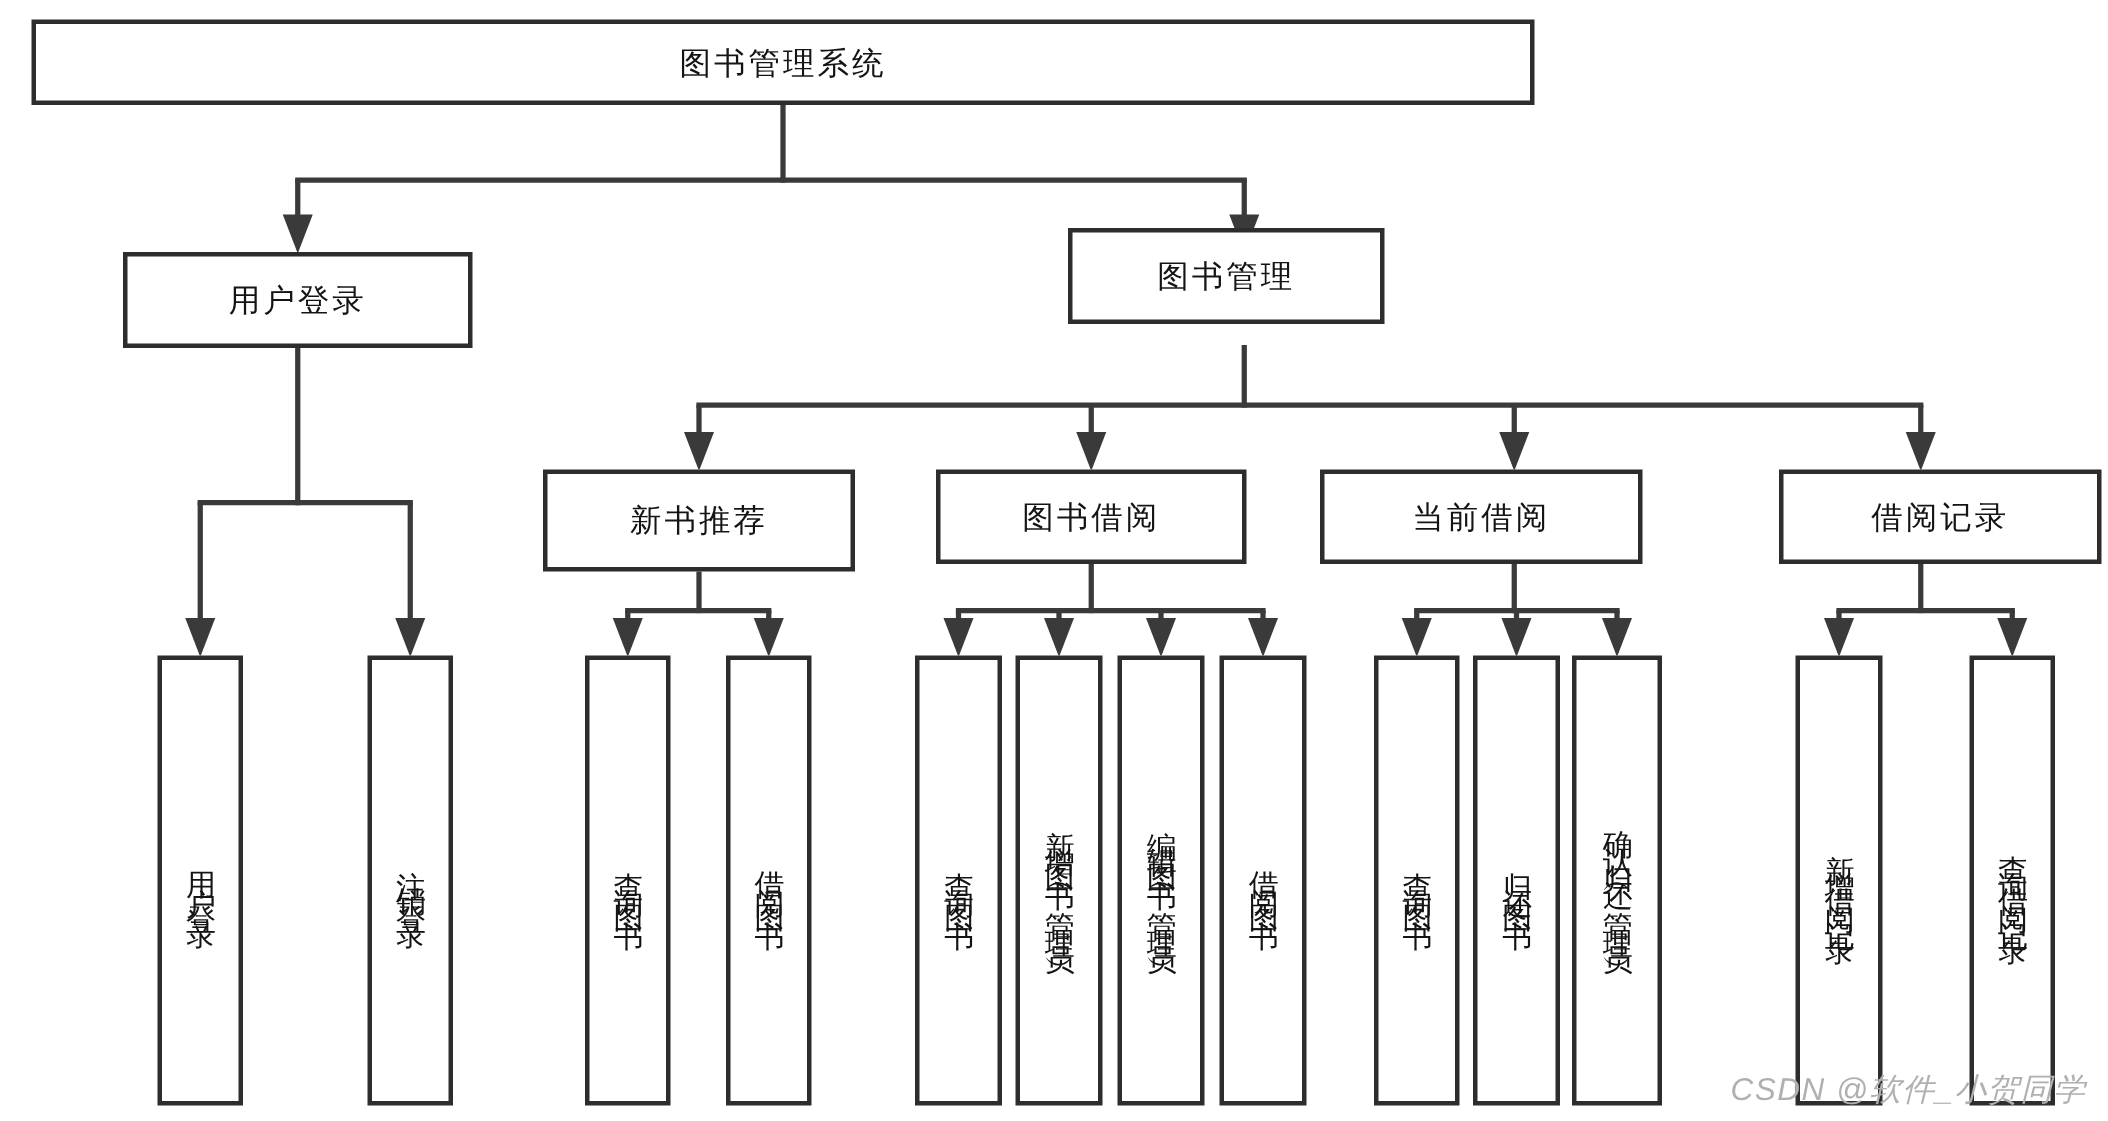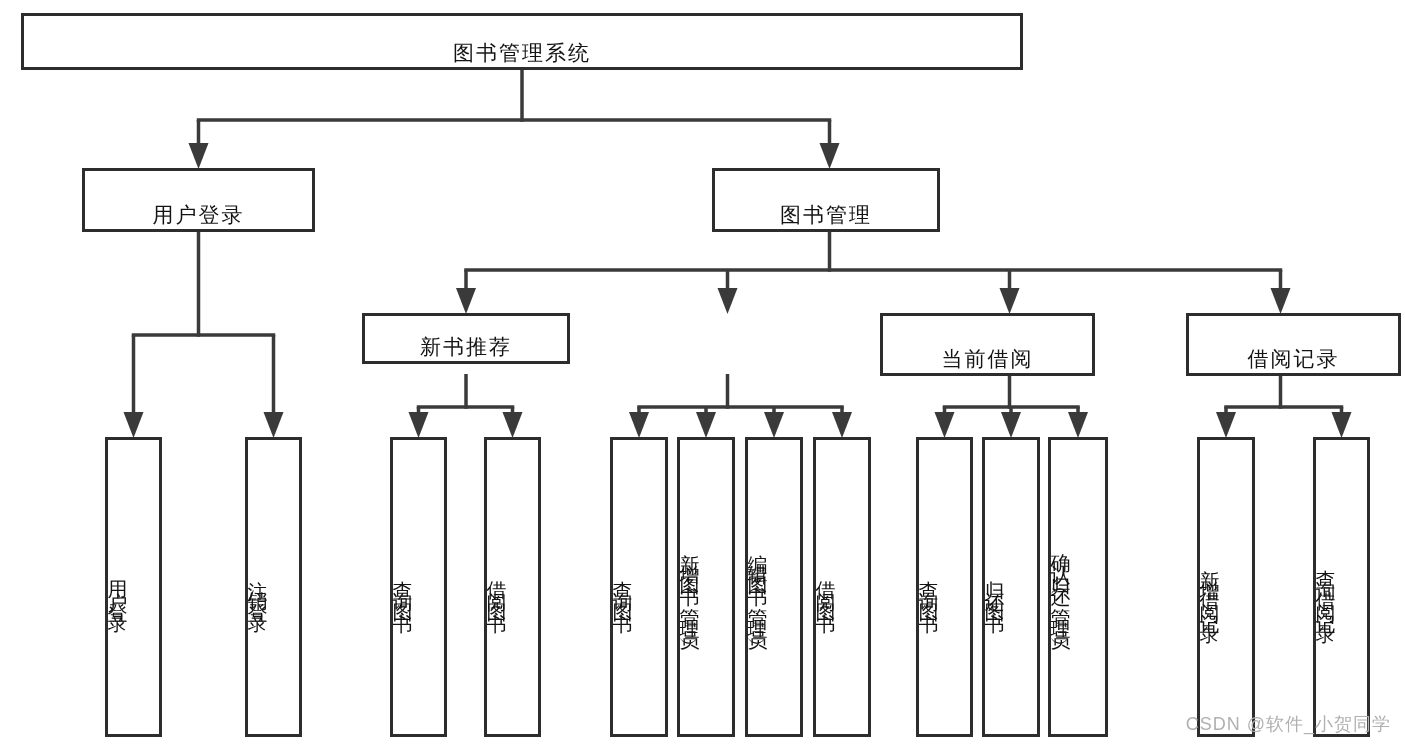--- a/index.html
+++ b/index.html
@@ -21,46 +21,47 @@
     left: 0;
     top: 0;
     z-index: 1;
   }
   .box {
     position: absolute;
     box-sizing: border-box;
     border: 3px solid #2d2d2d;
     background: #ffffff;
     display: flex;
-    align-items: flex-end;
+    align-items: center;
     justify-content: center;
     z-index: 2;
   }
   .hbox {
     font-size: 21px;
     letter-spacing: 2px;
   }
   .vbox {
     writing-mode: vertical-rl;
     font-size: 20px;
     letter-spacing: 11px;
     line-height: 1;
   }
   .vbox span {
     display: block;
   }
   .watermark {
     position: absolute;
     top: 712px;
     right: 14px;
-    font-size: 18px;
+    font-size: 21px;
     letter-spacing: 1px;
     color: #b0b0b0;
     z-index: 5;
     white-space: nowrap;
+    font-style: italic;
   }
 </style>
 </head>
 <body>
 
 <div class="canvas">
 
   <svg class="wires" width="1405" height="747" viewBox="0 0 1405 747">
     <g stroke="#3a3a3a" stroke-width="3.5" fill="none">
 
@@ -129,26 +130,29 @@
     </g>
   </svg>
 
   <div class="box hbox" style="left:21px;top:13px;width:1002px;height:57px">
     <span>图书管理系统</span>
   </div>
 
   <div class="box hbox" style="left:82px;top:168px;width:233px;height:64px">
     <span>用户登录</span>
   </div>
-  <div class="box hbox" style="left:712px;top:168px;width:228px;height:64px">
+  <div class="box hbox" style="left:712px;top:152px;width:211px;height:64px">
     <span>图书管理</span>
   </div>
 
-  <div class="box hbox" style="left:362px;top:313px;width:208px;height:51px">
+  <div class="box hbox" style="left:362px;top:313px;width:208px;height:68px">
     <span>新书推荐</span>
+  </div>
+  <div class="box hbox" style="left:624px;top:313px;width:207px;height:63px">
+    <span>图书借阅</span>
   </div>
   <div class="box hbox" style="left:880px;top:313px;width:215px;height:63px">
     <span>当前借阅</span>
   </div>
   <div class="box hbox" style="left:1186px;top:313px;width:215px;height:63px">
     <span>借阅记录</span>
   </div>
 
   <div class="box vbox" style="left:105px;top:437px;width:57px;height:300px">
     <span>用户登录</span>

